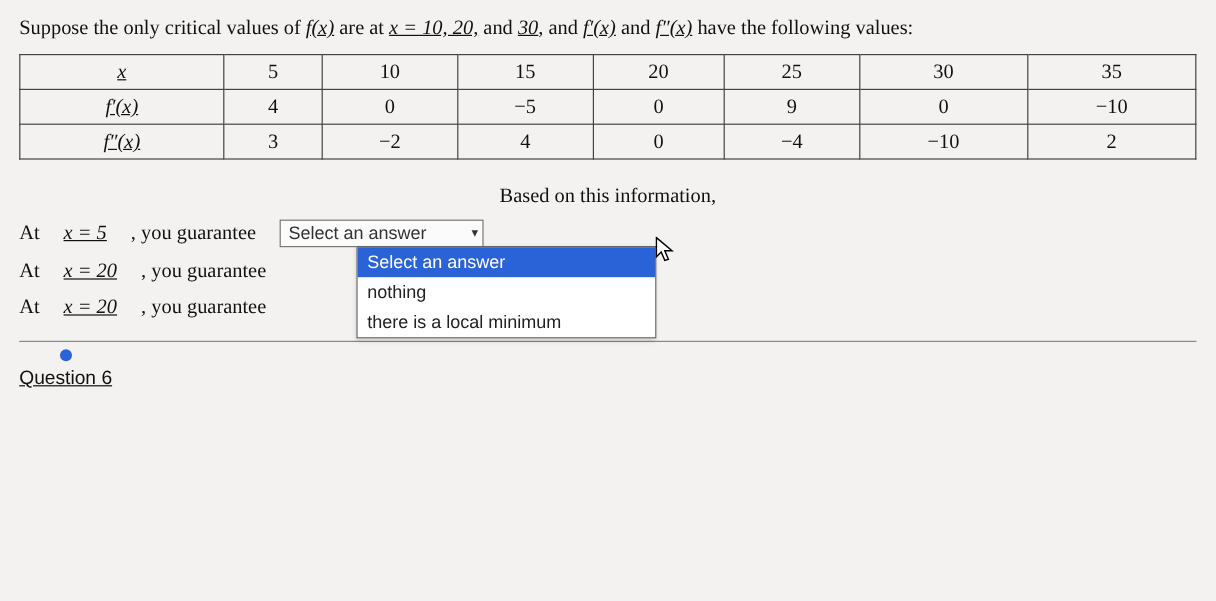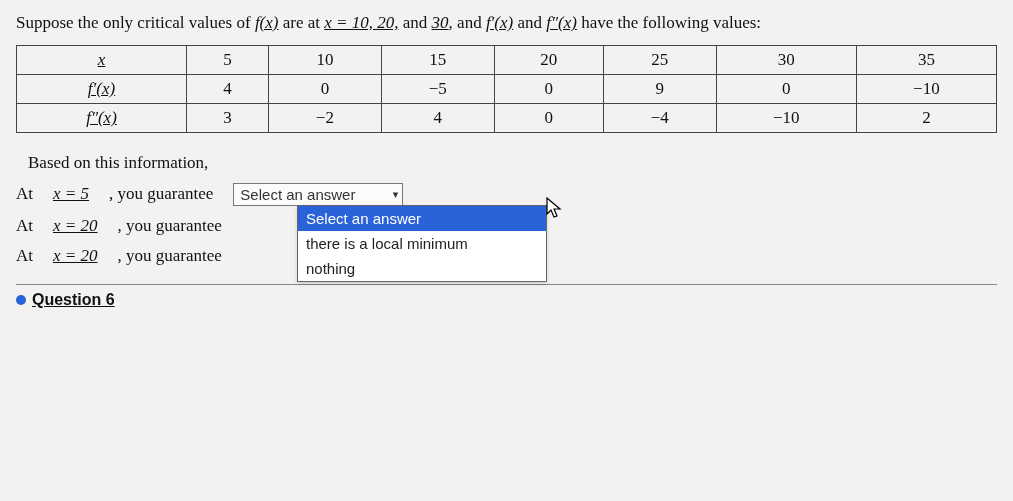--- a/index.html
+++ b/index.html
@@ -20,21 +20,21 @@
     margin: 6px 0 20px 0;
     font-size: 17px;
   }
   table.data td {
     border: 1px solid #444;
     padding: 4px 8px;
     text-align: center;
     background: #f3f2f0;
   }
   table.data td:first-child { width: 170px; }
-  .section-label { margin: 8px 12px; }
+  .section-label { margin: 8px 0; text-align: center; }
   .qrow { margin: 10px 0; display:flex; align-items:center; gap:20px; position:relative; }
   .select-box {
     display: inline-block;
     border: 1px solid #777;
     background: #fbfbfb;
     font-family: Arial, sans-serif;
     font-size: 15px;
     padding: 2px 22px 2px 6px;
     color: #333;
     position: relative;
@@ -57,21 +57,21 @@
     box-shadow: 0 2px 4px rgba(0,0,0,0.15);
   }
   .dropdown .opt { padding: 4px 8px; color:#222; }
   .dropdown .opt.sel { background:#2a62d8; color:#fff; }
   .cursor {
     position:absolute; left:530px; top:14px; z-index:20;
     pointer-events:none;
   }
   hr.qsep { border:none; border-top:1px solid #888; margin:18px 0 6px 0; }
   .footer { display:flex; justify-content:space-between; align-items:flex-end; font-family: Arial, sans-serif; }
-  .footer .qnum { font-weight:bold; text-decoration: underline; font-size:16px; display:flex; align-items:center; gap:6px;}
+  .footer .qnum { font-weight:normal; text-decoration: underline; font-size:16px; display:flex; align-items:center; gap:6px;flex-direction:column;}
   .dot { width:10px; height:10px; border-radius:50%; background:#2a62d8; display:inline-block; }
   .meta { font-size:15px; color:#333; display:flex; align-items:center; gap:6px; }
   .meta .ic { display:inline-flex; align-items:center; }
 </style>
 </head>
 <body>
 
 <div class="prompt">
   <span>Suppose the only critical values of </span><span class="mathit">f(x)</span><span> are at </span><span class="mathit">x = 10, 20,</span><span> and </span><span class="mathit">30</span><span>, and </span><span class="mathit">f′(x)</span><span> and </span><span class="mathit">f″(x)</span><span> have the following values:</span>
 </div>
@@ -119,22 +119,22 @@
     <span>, you guarantee </span>
   <span class="select-box">
     <span>Select an answer</span>
     <span class="chev">▾</span>
   </span>
   <svg class="cursor" width="18" height="22" viewBox="0 0 18 22">
     <path d="M1 1 L1 17 L5 13 L8 20 L11 19 L8 12 L14 12 Z" fill="#fff" stroke="#000" stroke-width="1.2"></path>
   </svg>
   <div class="dropdown">
     <div class="opt sel">Select an answer</div>
+    <div class="opt">nothing</div>
     <div class="opt">there is a local minimum</div>
-    <div class="opt">nothing</div>
   </div>
 </div>
 
 <div class="qrow">
   <span>At </span>
     <span class="mathit">x = 20</span>
     <span>, you guarantee </span>
 </div>
 
 <div class="qrow">

